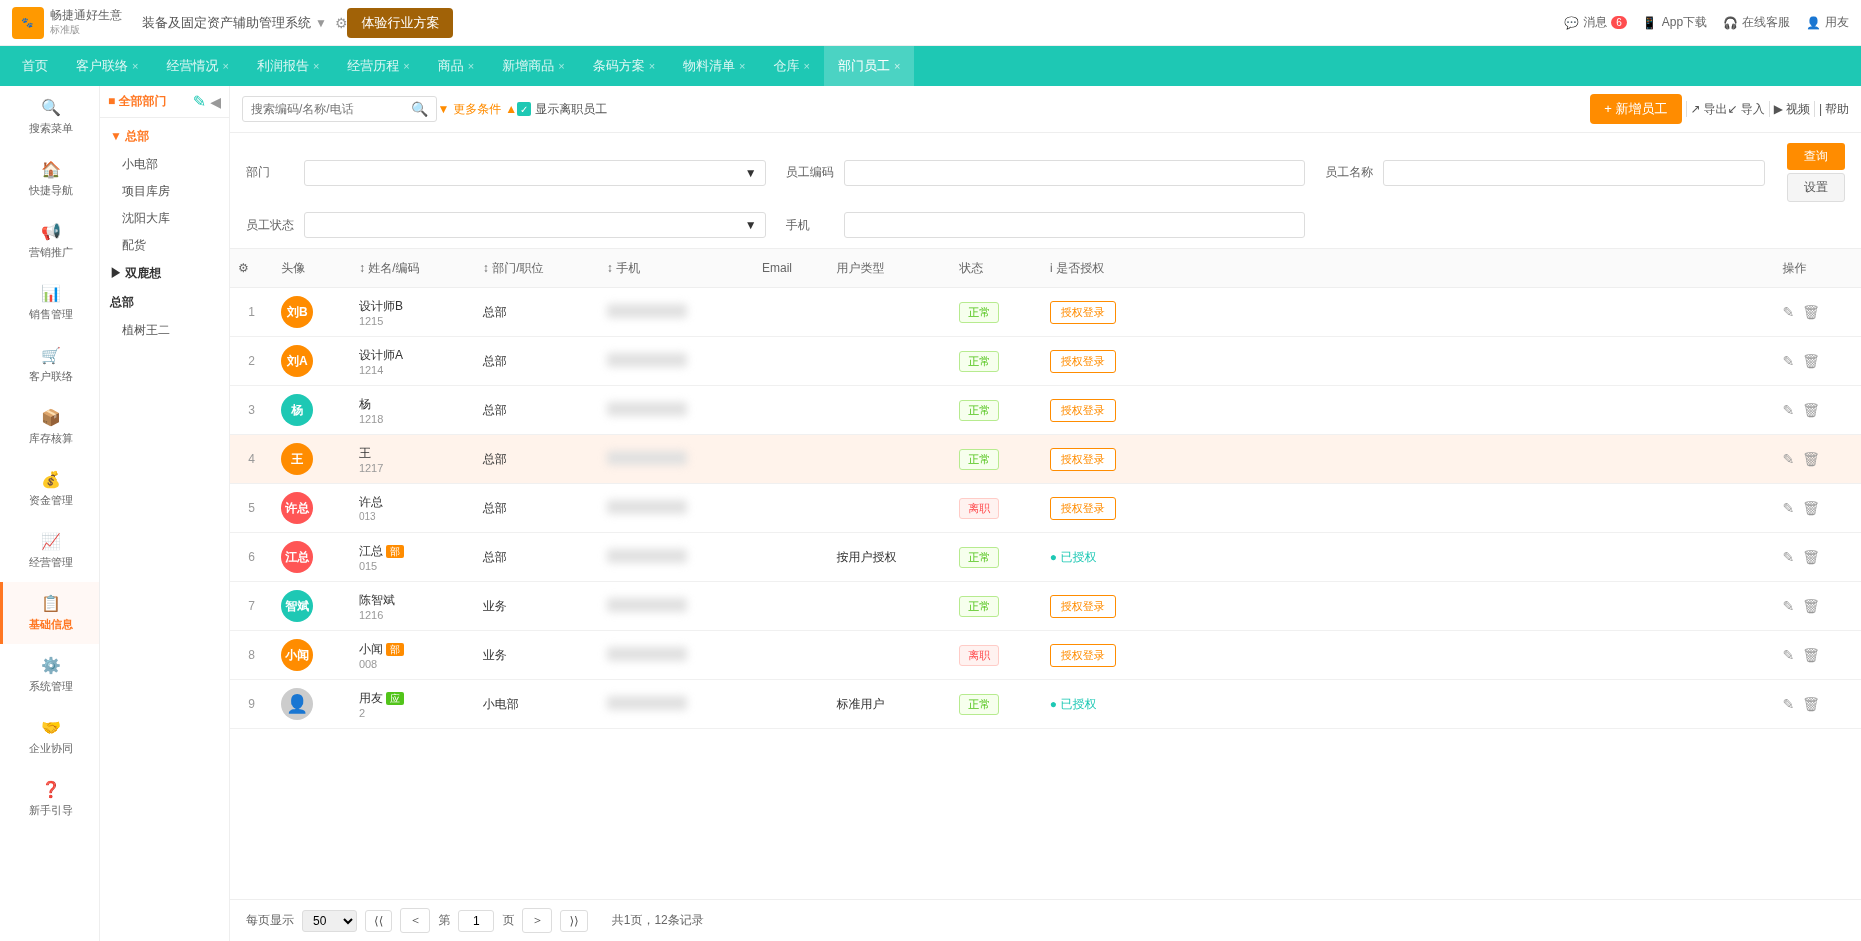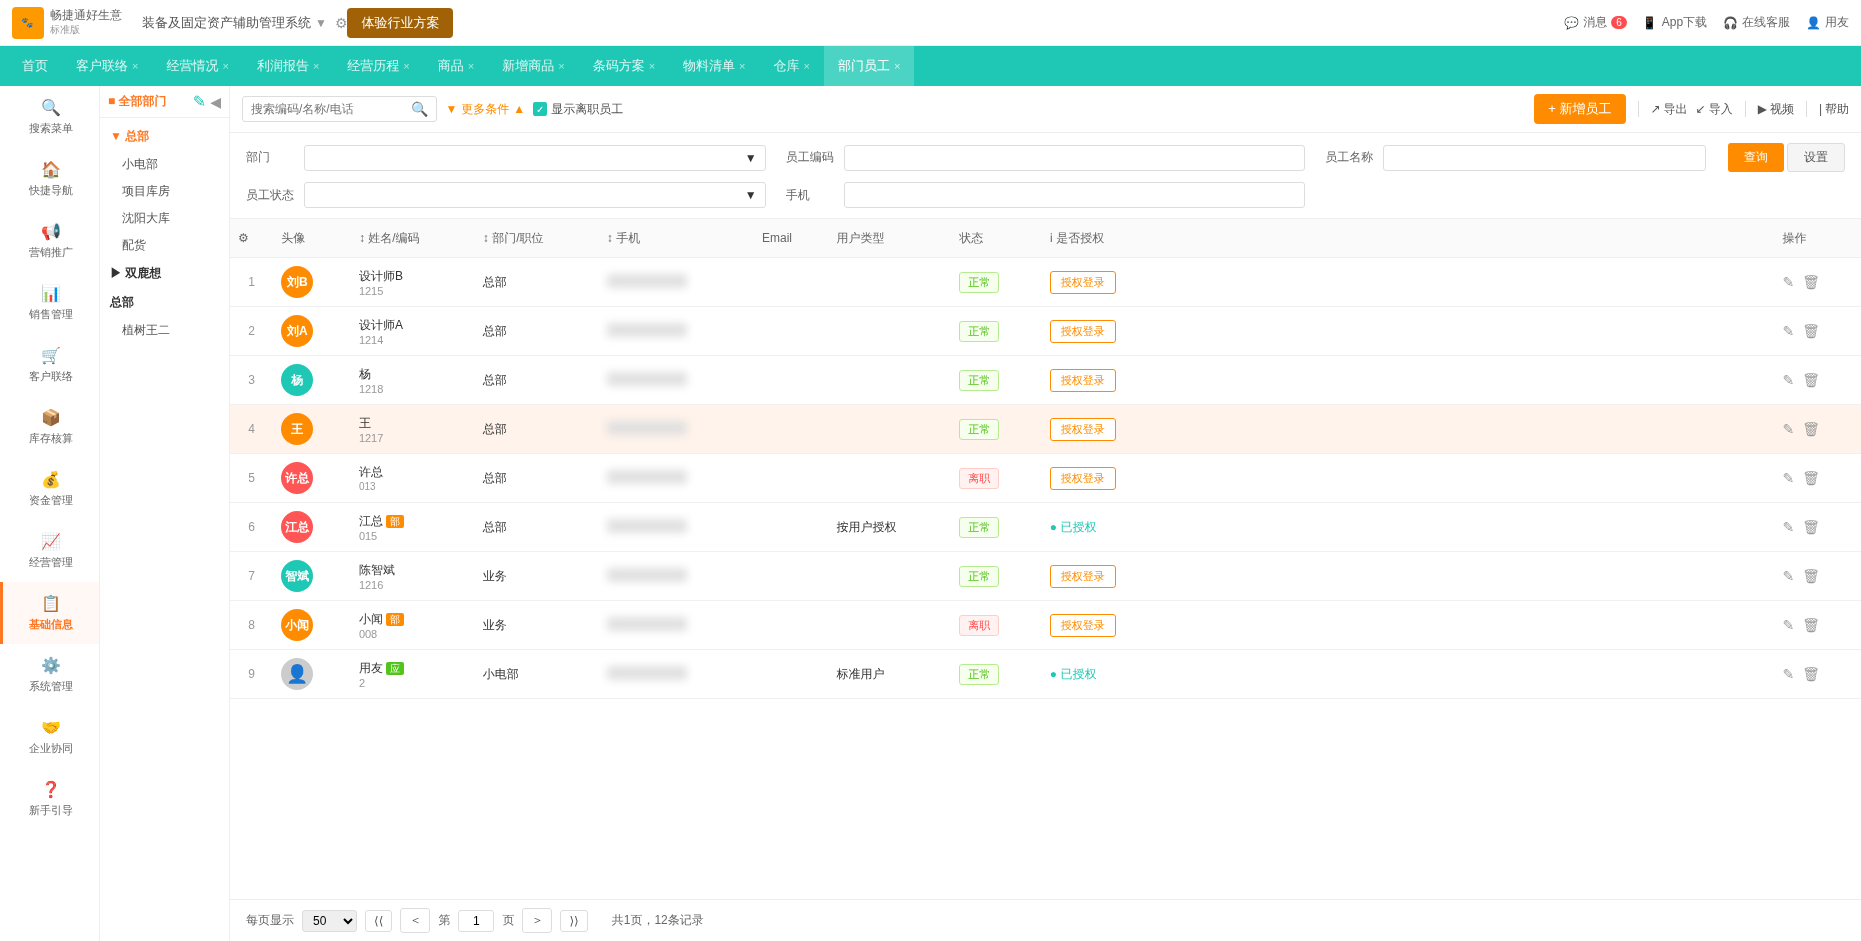--- a/index.html
+++ b/index.html
@@ -28,21 +28,21 @@
     
     .dept-section { padding: 4px 0; }
     .dept-header { padding: 6px 10px; font-size: 12px; color: #333; font-weight: bold; display: flex; align-items: center; gap: 4px; cursor: pointer; }
     .dept-header.active { color: #ff7722; }
     .dept-item { padding: 5px 10px 5px 22px; font-size: 12px; color: #555; cursor: pointer; }
 
     
     .content-area { flex: 1; overflow: hidden; display: flex; flex-direction: column; background: #f0f2f5; }
 
     
-    .content-toolbar { background: white; padding: 8px 12px; display: flex; align-items: center; gap: 8px; border-bottom: 1px solid #eee; }
+    .content-toolbar { background: white; padding: 8px 12px; display: flex; align-items: center; gap: 0; border-bottom: 1px solid #eee; }
     .search-input-wrap { display: flex; align-items: center; border: 1px solid #ddd; border-radius: 3px; padding: 4px 8px; background: white; }
     .search-input-wrap input { border: none; outline: none; font-size: 12px; width: 160px; }
     .filter-btn { display: flex; align-items: center; gap: 4px; color: #ff8c00; font-size: 12px; cursor: pointer; }
     .show-resigned { display: flex; align-items: center; gap: 4px; font-size: 12px; color: #555; cursor: pointer; }
     .show-resigned .checkbox { width: 14px; height: 14px; background: #1ec8b4; border-radius: 2px; display: inline-flex; align-items: center; justify-content: center; color: white; font-size: 10px; }
     .add-btn { margin-left: auto; background: #ff8c00; color: white; border: none; border-radius: 4px; padding: 6px 14px; font-size: 13px; cursor: pointer; display: flex; align-items: center; gap: 4px; }
     .action-btn { color: #555; font-size: 12px; cursor: pointer; display: flex; align-items: center; gap: 3px; }
     .divider-v { width: 1px; height: 16px; background: #ddd; margin: 0 4px; }
 
     
@@ -255,21 +255,21 @@
           <span>▼</span>
         </div>
       </div>
       <div class="filter-row">
         <span class="filter-label">员工编码</span>
         <input class="filter-input" type="text" style="">
       </div>
       <div class="filter-row">
         <span class="filter-label">员工名称</span>
         <input class="filter-input" type="text" style="">
-        <div style="display:flex;gap:3px;margin-left:8px;padding-left:6px;">
+        <div style="display:flex;flex-direction:column;gap:3px;margin-left:8px;padding-left:6px;">
           <button class="query-btn">查询</button>
           <button class="reset-btn">设置</button>
         </div>
       </div>
       <div class="filter-row">
         <span class="filter-label">员工状态</span>
         <div class="filter-select">
           <span></span>
           <span>▼</span>
         </div>

